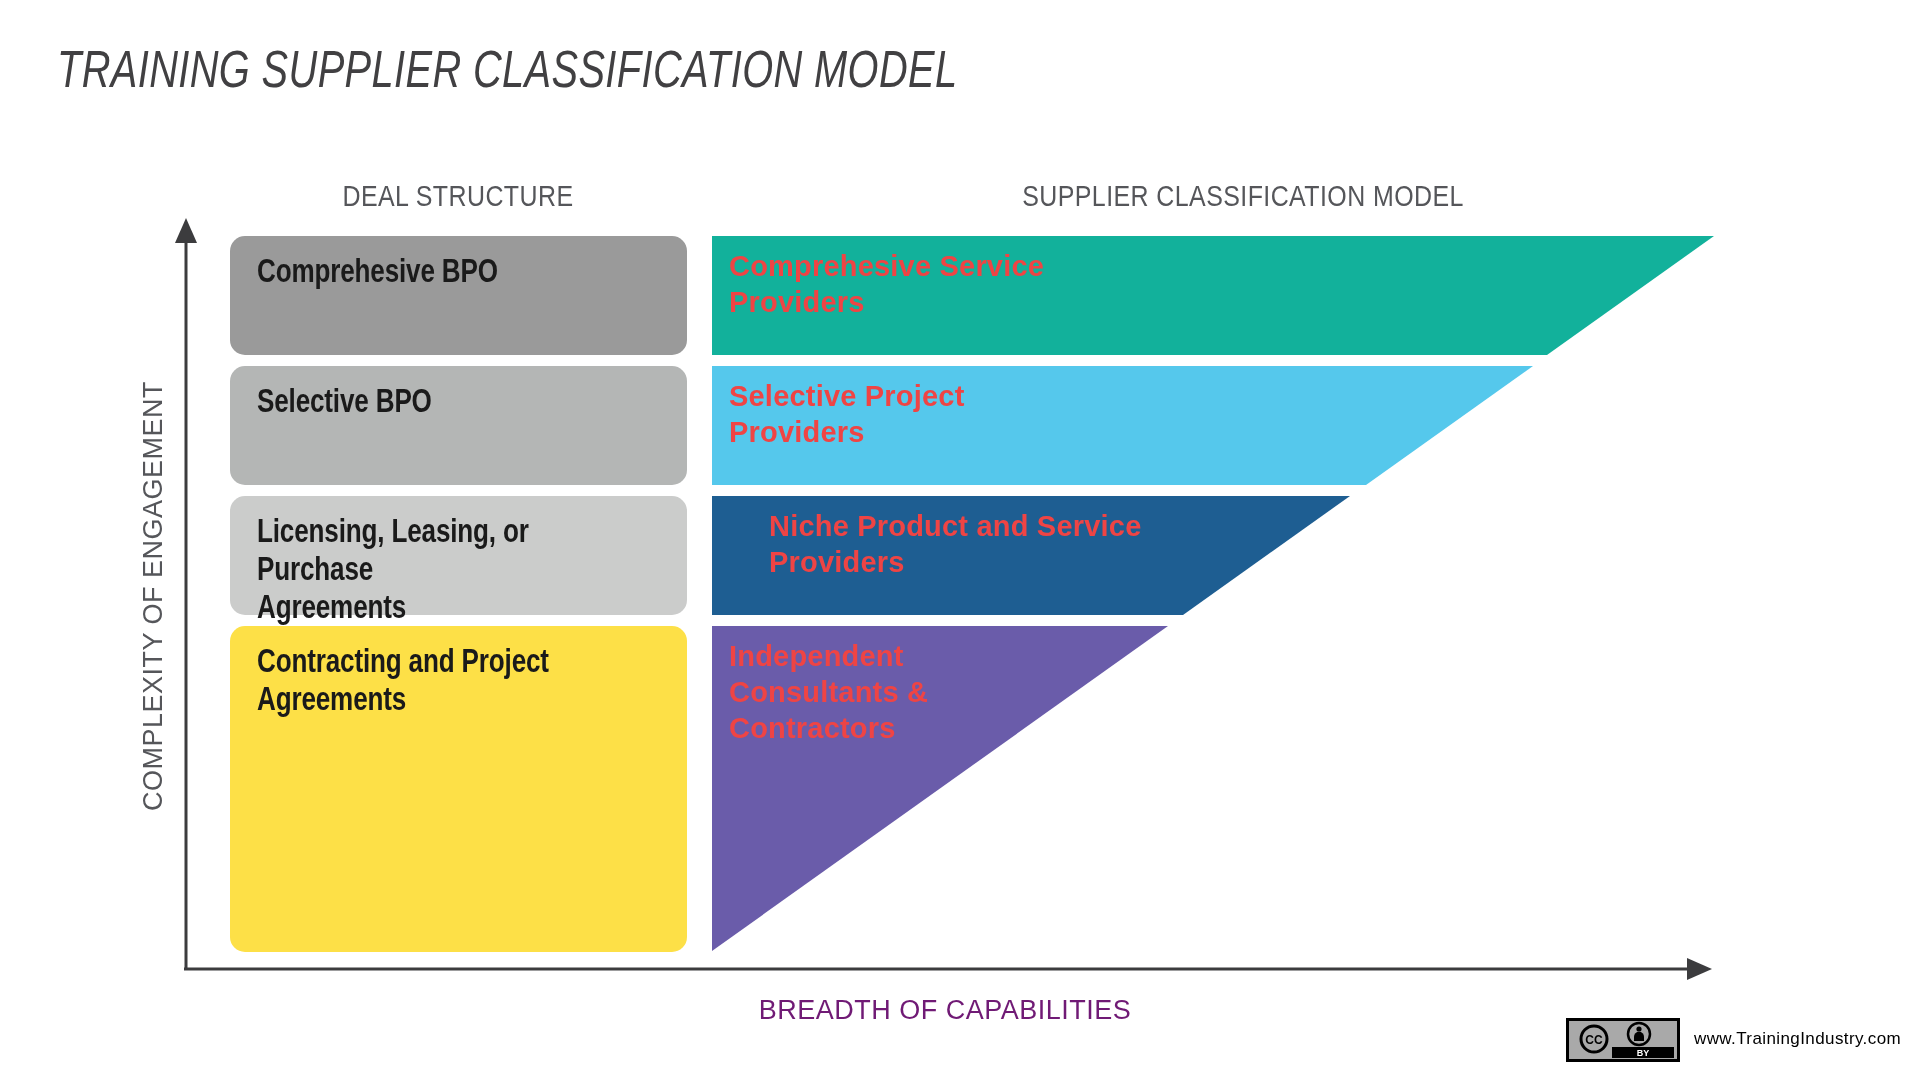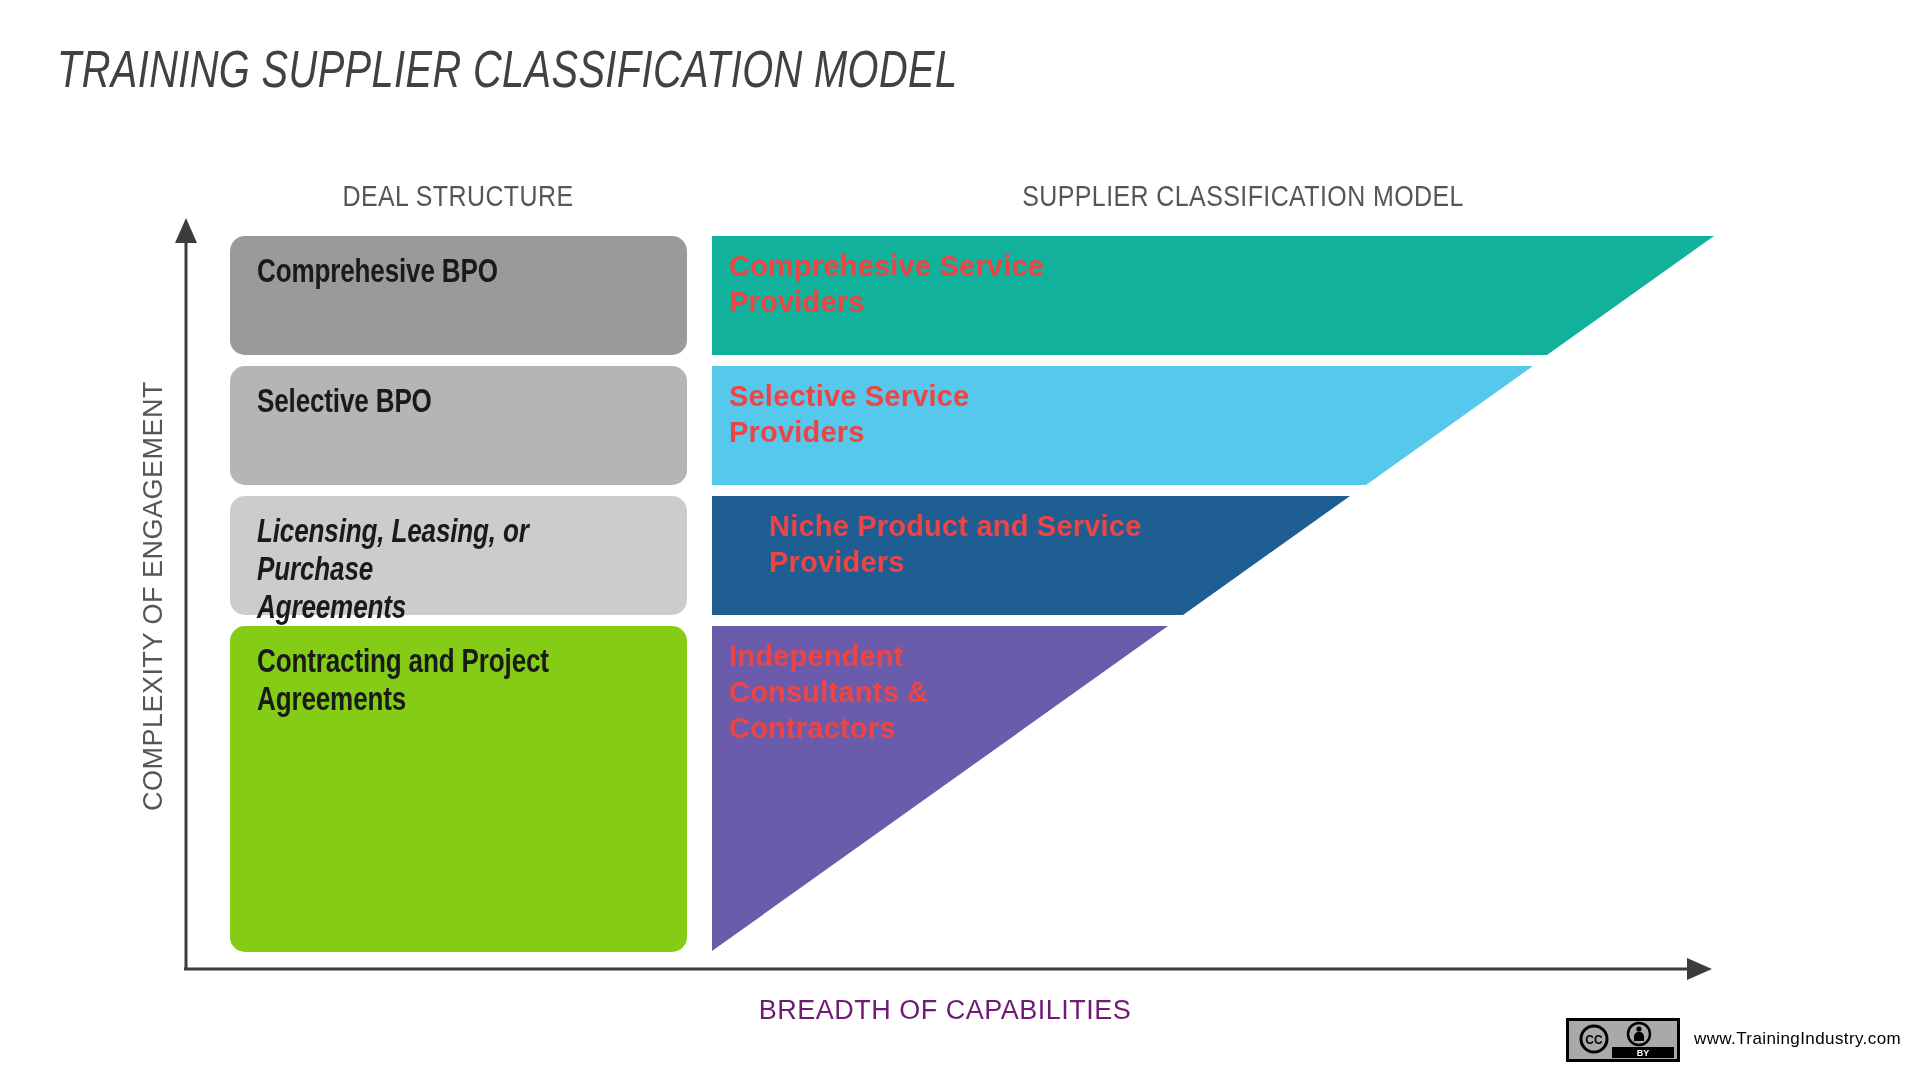--- a/index.html
+++ b/index.html
@@ -78,32 +78,32 @@
     <line x1="184" y1="969" x2="1690" y2="969" stroke-width="3" stroke="#3c3c3e"></line>
     <polygon points="1712,969 1687,958 1687,980" fill="#3c3c3e"></polygon>
   </svg>
 
   <div class="deal-box row1" style="background-color: rgb(154, 154, 154);">
     <div class="deal-text">Comprehesive BPO</div>
   </div>
   <div class="deal-box row2" style="background-color: rgb(180, 182, 181);">
     <div class="deal-text">Selective BPO</div>
   </div>
-  <div class="deal-box row3" style="background-color: rgb(203, 204, 203); font-style: italic;">
+  <div class="deal-box row3" style="background-color: rgb(203, 204, 203);">
     <div class="deal-text">Licensing, Leasing, or Purchase
 Agreements</div>
   </div>
-  <div class="deal-box row4" style="background-color: #84cc16; text-decoration: underline;">
+  <div class="deal-box row4" style="background-color: #fde047; text-decoration: underline;">
     <div class="deal-text">Contracting and Project
 Agreements</div>
   </div>
 
   <div class="band-label row1">Comprehesive Service
 Providers</div>
-  <div class="band-label row2">Selective Service
+  <div class="band-label row2">Selective Project
 Providers</div>
   <div class="band-label row3">Niche Product and Service
 Providers</div>
   <div class="band-label row4">Independent
 Consultants &amp;
 Contractors</div>
 
   <div class="y-axis-label">COMPLEXITY OF ENGAGEMENT</div>
   <div class="x-axis-label">BREADTH OF CAPABILITIES</div>
 

